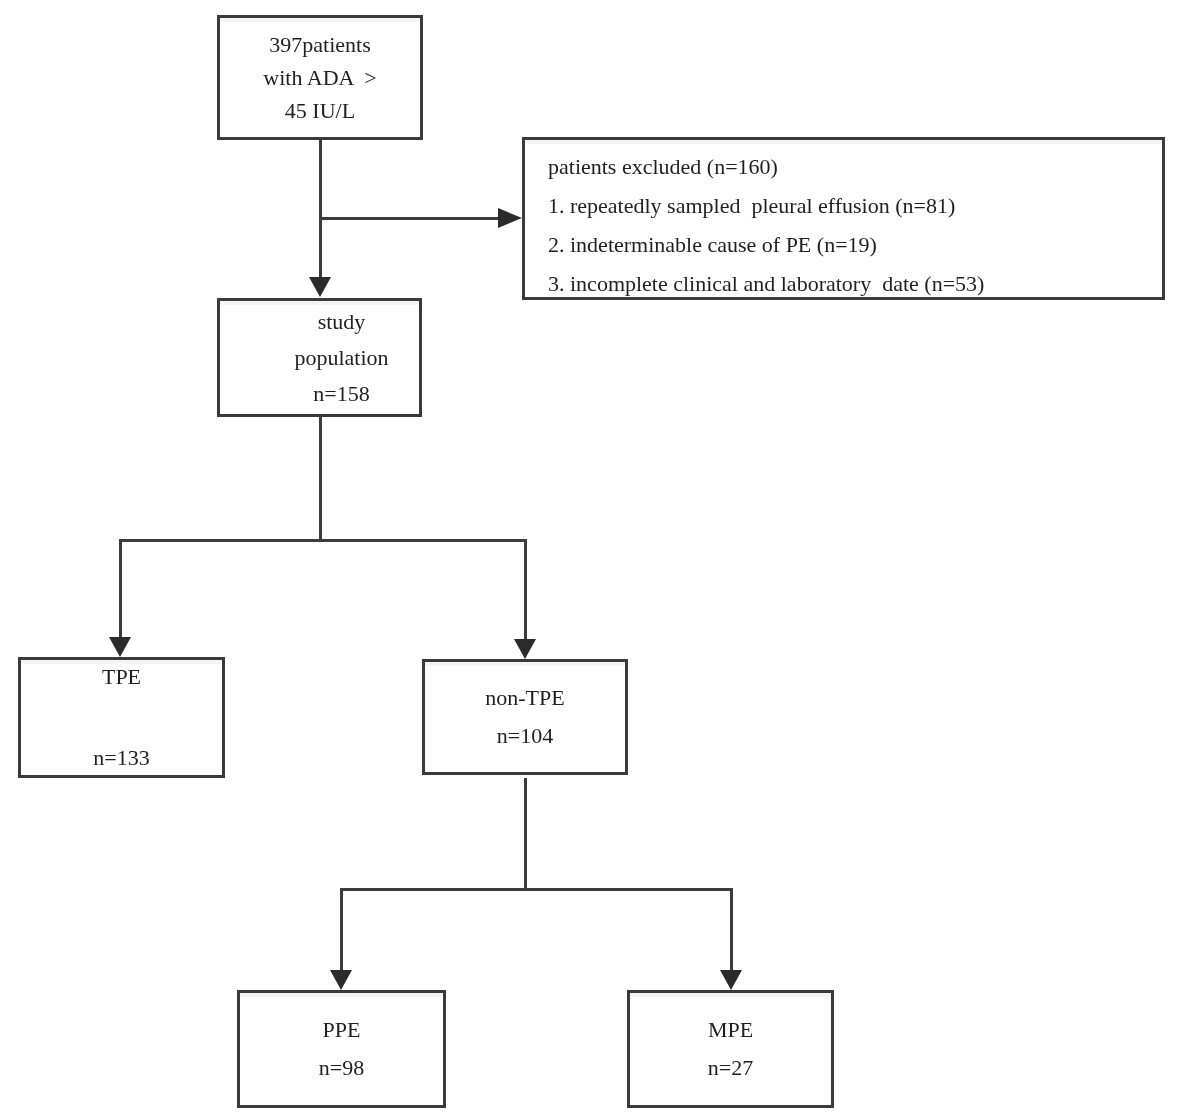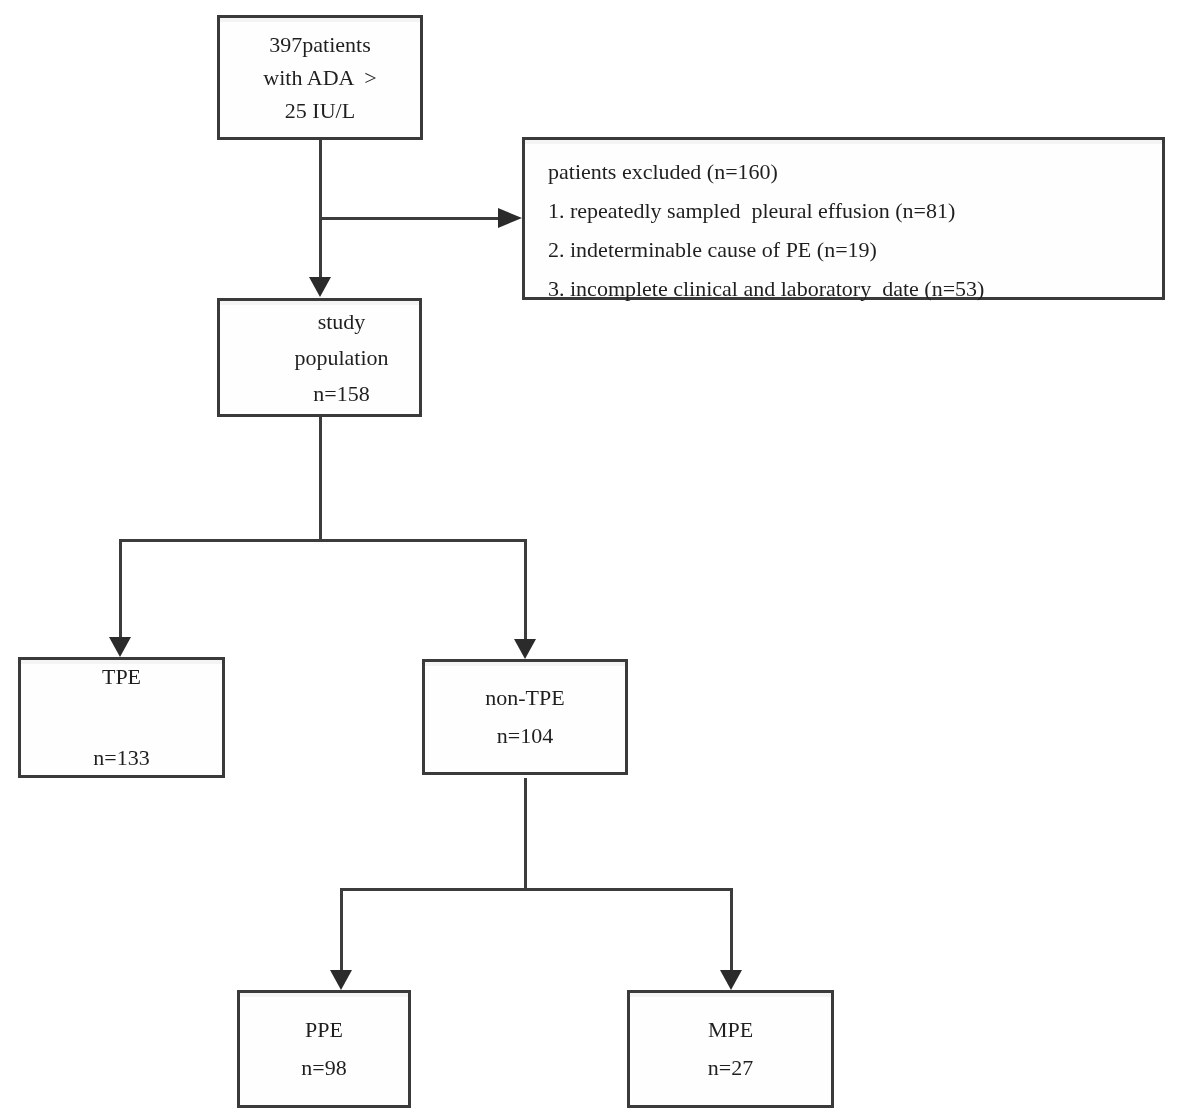--- a/index.html
+++ b/index.html
@@ -31,25 +31,25 @@
     justify-content:center;
     text-align:center;
     font-size:22px;
     line-height:34px;
   }
   .node .line{white-space:pre;}
   #node-initial{left:217px;top:15px;width:206px;height:125px;line-height:33px;}
   #node-study{left:217px;top:298px;width:205px;height:119px;line-height:36px;padding-left:44px;}
   #node-tpe{left:18px;top:657px;width:207px;height:121px;line-height:38px;gap:43px;}
   #node-nontpe{left:422px;top:659px;width:206px;height:116px;line-height:38px;}
-  #node-ppe{left:237px;top:990px;width:174px;height:118px;line-height:38px;}
+  #node-ppe{left:237px;top:990px;width:209px;height:118px;line-height:38px;}
   #node-mpe{left:627px;top:990px;width:207px;height:118px;line-height:38px;}
   #node-excluded{
     left:522px;top:137px;width:643px;height:163px;
-    align-items:flex-start;justify-content:space-between;
+    align-items:flex-start;justify-content:center;
     text-align:left;
     padding:12px 6px 0 23px;
     line-height:39px;
   }
   .vline{position:absolute;width:3px;background:var(--line);}
   .hline{position:absolute;height:3px;background:var(--line);}
   .arrow-down{
     position:absolute;width:0;height:0;
     border-left:11px solid transparent;
     border-right:11px solid transparent;
@@ -63,21 +63,21 @@
   }
 </style>
 </head>
 <body>
 
 <div id="canvas">
 
   <div class="node" id="node-initial">
     <div class="line">397patients</div>
     <div class="line">with ADA  &gt;</div>
-    <div class="line">25 IU/L</div>
+    <div class="line">45 IU/L</div>
   </div>
 
   <div class="node" id="node-excluded">
     <div class="line">patients excluded (n=160)</div>
     <div class="line">1. repeatedly sampled  pleural effusion (n=81)</div>
     <div class="line">2. indeterminable cause of PE (n=19)</div>
     <div class="line">3. incomplete clinical and laboratory  date (n=53)</div>
   </div>
 
   <div class="node" id="node-study">

